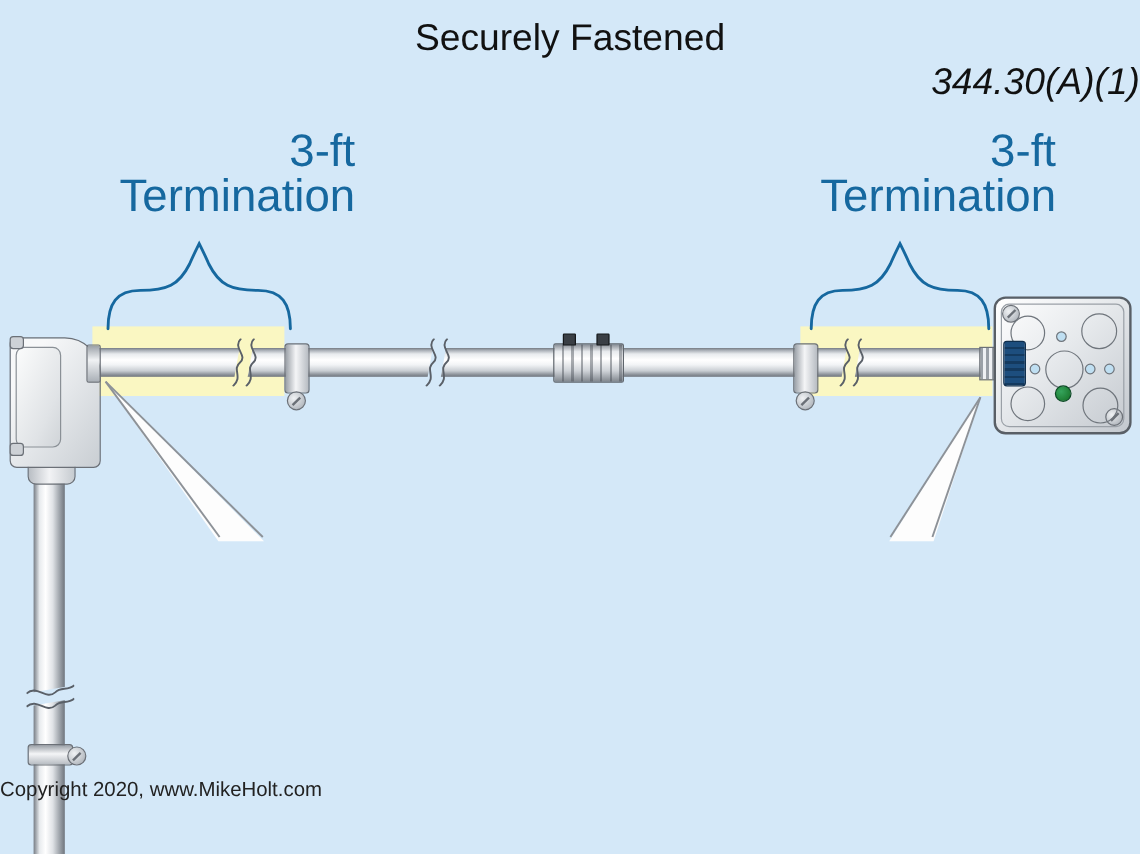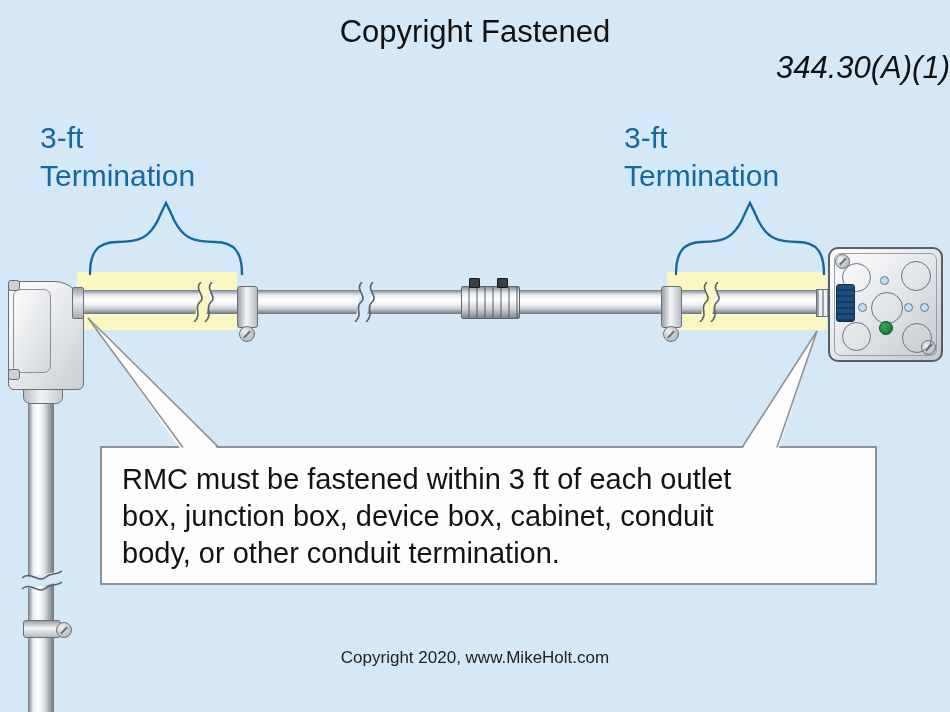--- a/index.html
+++ b/index.html
@@ -5,24 +5,24 @@
   html,body{margin:0;padding:0;background:#fff;}
   .canvas{
     position:relative;width:950px;height:712px;overflow:hidden;
     background:var(--background,#d4e8f8);
     font-family:"Liberation Sans",sans-serif;
   }
   .abs{position:absolute;}
   
   .title{left:0;right:0;top:14px;text-align:center;font-size:31px;line-height:36px;color:#111;}
   .title .it{font-style:italic;text-align:right;}
-  .term-label{top:119px;width:256px;text-align:left;font-size:30px;line-height:38px;color:var(--annotation-blue,#16689f);}
+  .term-label{top:107px;width:256px;text-align:right;font-size:38px;line-height:38px;color:var(--annotation-blue,#16689f);}
   .term-left{left:40px;}
   .term-right{left:624px;}
-  .copyright{left:0;right:0;top:648px;text-align:center;font-size:17px;color:#222;}
+  .copyright{left:0;right:0;top:648px;text-align:left;font-size:17px;color:#222;}
   
   .yellow{top:272px;width:160px;height:58px;background:var(--highlight-yellow,#faf7c2);}
   
   .pipe-h{
     left:78px;top:290px;width:762px;height:24px;
     background:linear-gradient(to bottom,#767c84 0,#aab0b7 2px,#e8ebee 5px,#ffffff 10px,#f2f4f6 14px,#c9ced3 19px,#8f959c 22px,#6f757d 24px);
   }
   .pipe-v{
     left:28px;top:396px;width:26px;height:316px;
     background:linear-gradient(to right,#767c84 0,#e8ebee 5px,#ffffff 10px,#dfe2e6 16px,#9aa0a7 22px,#6f757d 26px);
@@ -173,39 +173,32 @@
     <polygon points="11,0 22,0 15,40 4,40" fill="var(--highlight-yellow,#faf7c2)"></polygon>
     <path d="M11,0 C3,8 17,14 10,20 C3,26 13,32 4,40" fill="none" stroke="#5a6068" stroke-width="1.6"></path>
     <path d="M22,0 C14,8 28,14 21,20 C14,26 24,32 15,40" fill="none" stroke="#5a6068" stroke-width="1.6"></path>
   </svg>
   <svg class="abs" style="left:22px;top:566px;" width="40" height="36">
     <polygon points="0,12 40,5 40,16 0,23" fill="var(--background,#d4e8f8)"></polygon>
     <path d="M0,12 C9,4 16,18 24,11 C29,6 34,10 40,5" fill="none" stroke="#5a6068" stroke-width="1.6"></path>
     <path d="M0,23 C9,15 16,29 24,22 C29,17 34,21 40,16" fill="none" stroke="#5a6068" stroke-width="1.6"></path>
   </svg>
 
-  <div class="abs callout">
-    <div class="callout-text">
-      <div>RMC must be fastened within 3 ft of each outlet</div>
-      <div>box, junction box, device box, cabinet, conduit</div>
-      <div>body, or other conduit termination.</div>
-    </div>
-  </div>
 
   <svg class="abs overlay" width="950" height="712">
     <polygon points="88,318 182,451 220,451" fill="var(--callout-bg,#fdfdfd)"></polygon>
     <line x1="88" y1="318" x2="183" y2="447.5" stroke="var(--callout-border,#8d9298)" stroke-width="1.6"></line>
     <line x1="88" y1="318" x2="219" y2="447.5" stroke="var(--callout-border,#8d9298)" stroke-width="1.6"></line>
     <polygon points="817,331 741,451 778,451" fill="var(--callout-bg,#fdfdfd)"></polygon>
     <line x1="817" y1="331" x2="742" y2="447.5" stroke="var(--callout-border,#8d9298)" stroke-width="1.6"></line>
     <line x1="817" y1="331" x2="777" y2="447.5" stroke="var(--callout-border,#8d9298)" stroke-width="1.6"></line>
   </svg>
 
   <div class="abs title">
-    <div>Copyright Fastened</div>
+    <div>Securely Fastened</div>
     <div class="it">344.30(A)(1)</div>
   </div>
   <div class="abs term-label term-left">
     <div>3-ft</div>
     <div>Termination</div>
   </div>
   <div class="abs term-label term-right">
     <div>3-ft</div>
     <div>Termination</div>
   </div>

